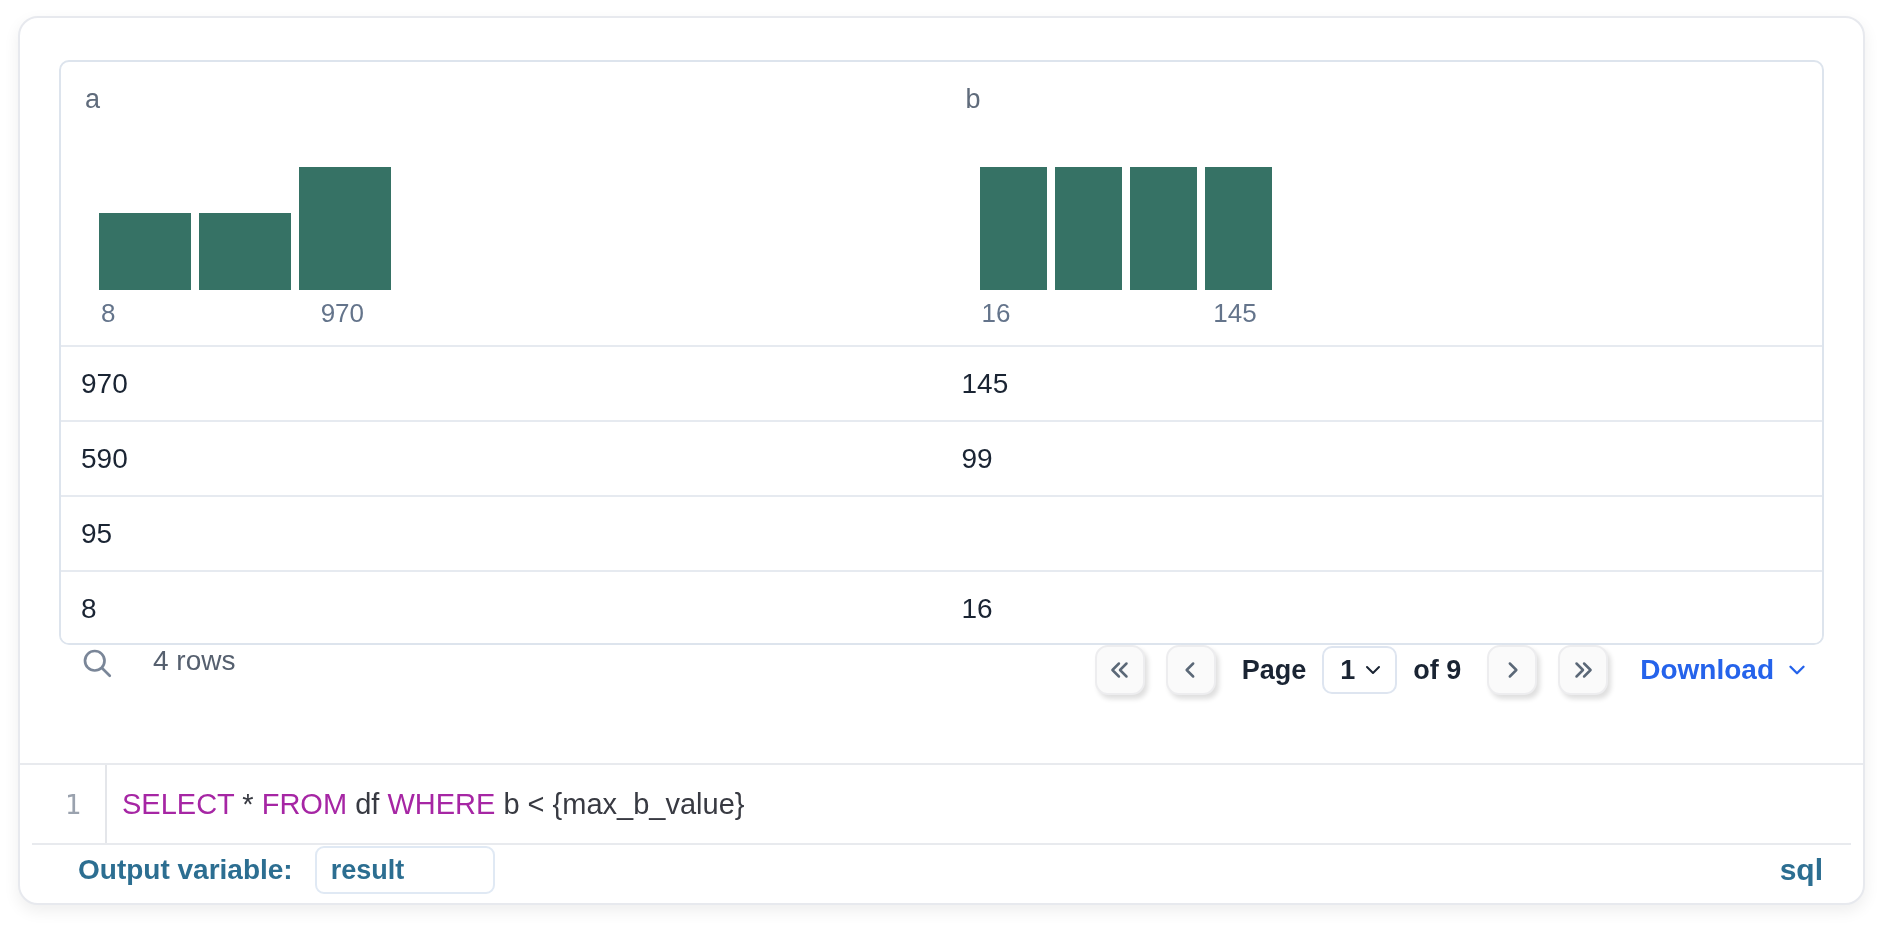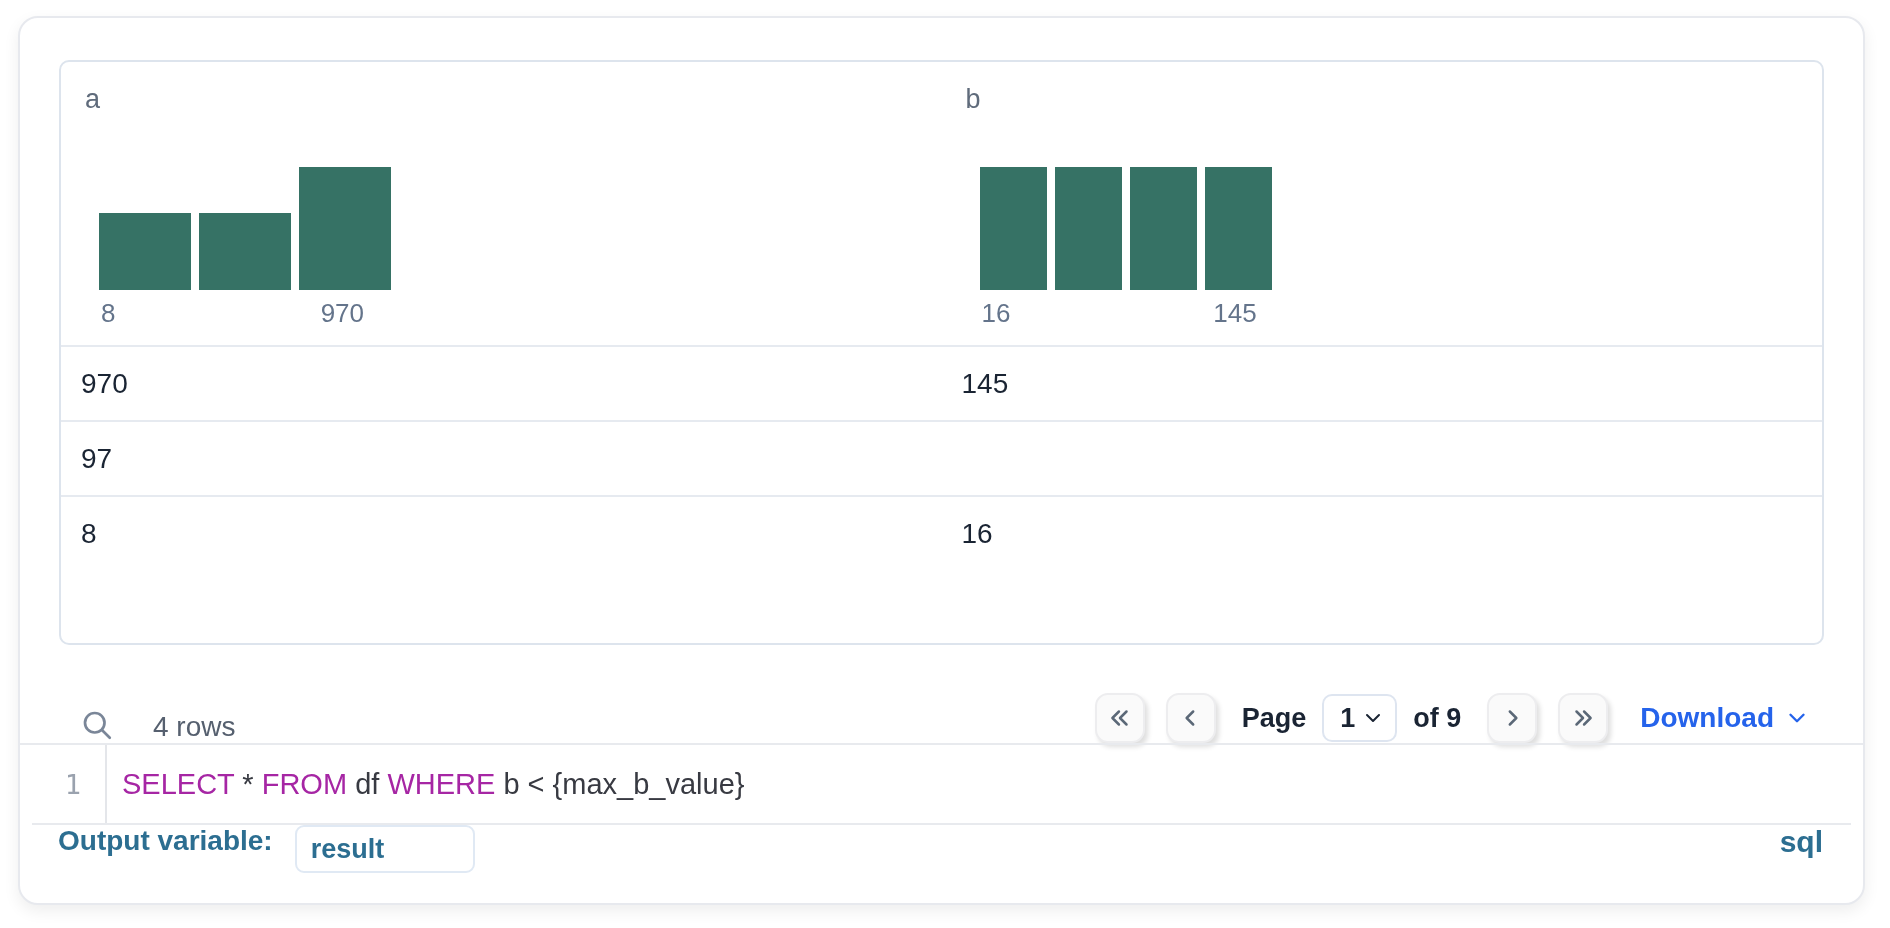--- a/index.html
+++ b/index.html
@@ -35,21 +35,21 @@
   }
   .hist-bar{flex:1;background:var(--histogram-bar,#367265);}
   .hist-labels{position:relative;margin-left:14px;width:292px;height:34px;
     font-size:26px;color:#64748b;}
   .hist-label-min{position:absolute;left:2px;top:8px;}
   .hist-label-max{position:absolute;top:8px;left:85%;transform:translateX(-50%);}
   .trow{display:flex;height:75px;border-top:2px solid #e6eaf0;align-items:center;
     font-size:28px;color:#1a2433;background:#fff;}
   .tcell{flex:1;padding-left:20px;}
   
-  .table-footer{height:98px;display:flex;align-items:flex-end;margin:0 39px;
+  .table-footer{height:118px;display:flex;align-items:flex-start;margin:0 39px;
     padding:0 14px 0 20px;flex:none;}
   .search-wrap{display:flex;align-items:center;}
   .rowcount{font-size:28px;color:#56606f;margin-left:38px;}
   .spacer{flex:1;}
   .pager{display:flex;align-items:center;}
   .pbtn{width:50px;height:50px;border-radius:13px;background:#fafafa;
     border:2px solid #ededef;box-shadow:3px 4px 5px rgba(0,0,0,.13);
     display:flex;align-items:center;justify-content:center;flex:none;}
   .pbtn + .pbtn{margin-left:21px;}
   .page-word{font-size:27px;font-weight:600;color:#1a2433;margin:0 16px 0 26px;}
@@ -66,21 +66,21 @@
   .divider.inset{margin:0 12px;}
   .editor{display:flex;height:78px;align-items:center;flex:none;}
   .gutter{width:85px;flex:none;text-align:right;padding-right:24px;
     font-family:"DejaVu Sans Mono","Liberation Mono",monospace;
     font-size:27px;color:#9aa2ae;}
   .gutter-sep{width:2px;align-self:stretch;background:#e4e6ea;flex:none;}
   .code-line{padding-left:15px;font-family:Liberation Sans, sans-serif;
     font-size:29px;color:#383a42;white-space:pre;}
   .code-line .kw{color:var(--sql-keyword,#a626a4);}
   
-  .output-row{flex:1;display:flex;align-items:flex-start;padding:0 40px 8px 38px;}
+  .output-row{flex:1;display:flex;align-items:center;padding:0 40px 8px 58px;}
   .output-label{font-size:28px;font-weight:700;color:var(--cell-accent,#2c6e91);}
   .var-input{width:180px;height:48px;margin-left:22px;border:2px solid #e0e9f4;
     border-radius:9px;padding:0 0 0 14px;font-weight:700;font-size:27px;
     color:var(--cell-accent,#2c6e91);outline:none;
     font-family:"Liberation Sans","DejaVu Sans",sans-serif;background:#fff;}
   .lang-badge{font-size:30px;font-weight:700;color:var(--cell-accent,#2c6e91);}
   .icon{display:block;}
 </style>
 </head>
 <body>
@@ -114,21 +114,25 @@
           <span class="hist-label-max" style="left: 87.5%;">145</span>
         </div>
       </div>
     </div>
 
     <div class="trow">
       <div class="tcell">970</div>
       <div class="tcell">145</div>
     </div>
     <div class="trow">
-      <div class="tcell">97</div>
+      <div class="tcell">590</div>
+      <div class="tcell">99</div>
+    </div>
+    <div class="trow">
+      <div class="tcell">95</div>
     </div>
     <div class="trow">
       <div class="tcell">8</div>
       <div class="tcell">16</div>
     </div>
   </div>
 
   <div class="table-footer">
     <div class="search-wrap">
       <svg class="icon" width="36" height="36" viewBox="0 0 24 24" fill="none" stroke="#7a8698" stroke-width="1.8" stroke-linecap="round">

